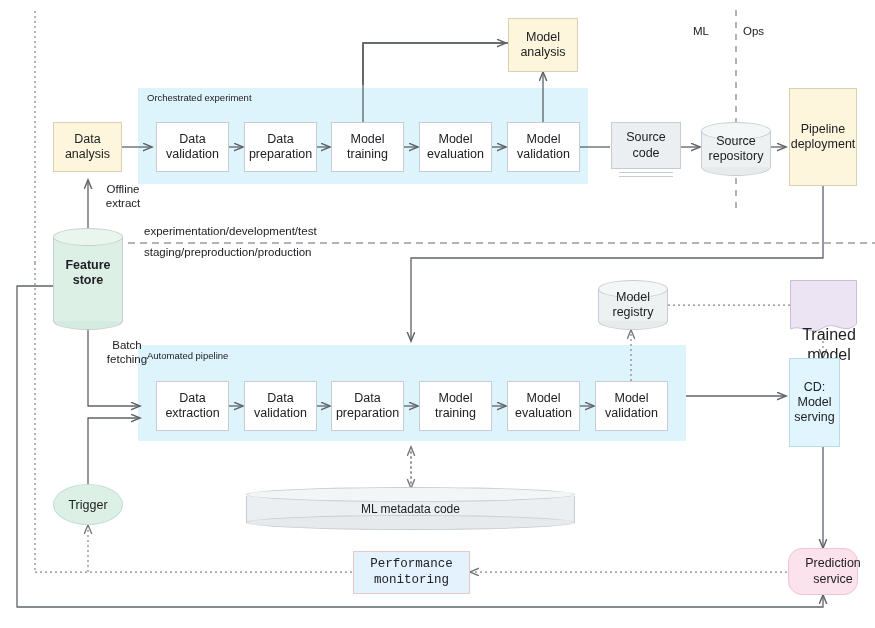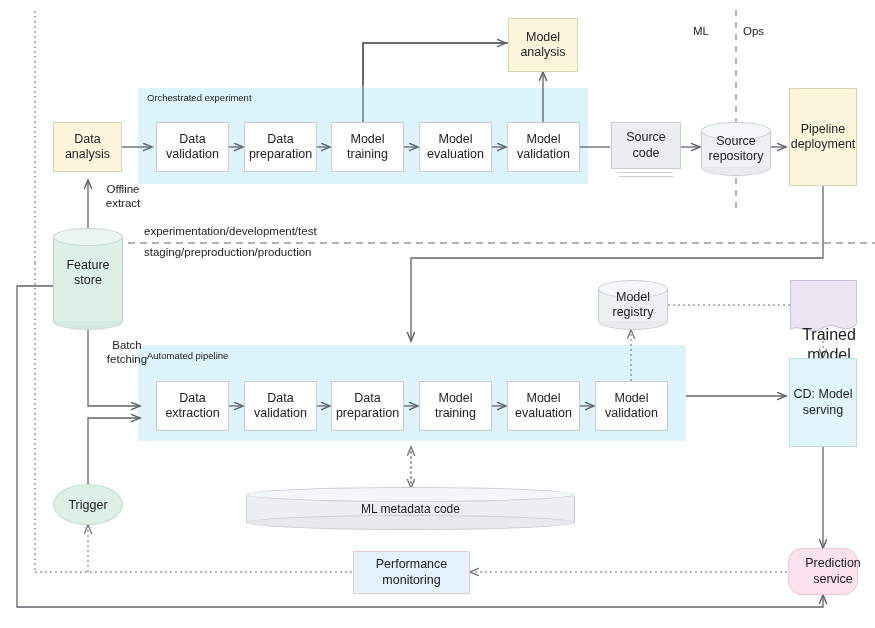--- a/index.html
+++ b/index.html
@@ -4,21 +4,21 @@
 <style>
   html,body{margin:0;padding:0;background:#ffffff;}
   body{font-family:"Liberation Sans", sans-serif;color:#202124;}
   #canvas{position:relative;width:875px;height:628px;overflow:hidden;background:#fff;}
 
   .node{position:absolute;box-sizing:border-box;display:flex;align-items:center;
         justify-content:center;text-align:center;line-height:1.22;}
   .box{border:1px solid #c8ccd0;background:#ffffff;font-size:12.5px;}
   .cream{background:#fdf6dd;border:1px solid #d9d2b2;}
   .lightblue{background:#e1f5fe;border:1px solid #b9dce8;}
-  .pinkborder{background:#e3f2fd;border:1px solid #e8c9c4;}
+  .pinkborder{background:#e3f2fd;border:1px solid #e8c9c4;font-family:Liberation Mono, monospace;}
   .pink{background:#fbe2ec;border:1px solid #efc4d6;border-radius:14px;padding-left:20px;}
   .grey{background:#eceff1;border:1px solid #c8ccd0;}
 
   .group{position:absolute;background:#ddf4fd;box-sizing:border-box;}
   .group-label{position:absolute;font-size:9.5px;color:#202124;}
 
   .cyl{position:absolute;box-sizing:border-box;}
   .cyl .body{position:absolute;left:0;right:0;top:9px;bottom:9px;
              background:#edf1f2;border-left:1px solid #c8ccd0;border-right:1px solid #c8ccd0;}
   .cyl .top,.cyl .bot{position:absolute;left:0;right:0;height:18px;border-radius:50%;
@@ -199,21 +199,21 @@
 
   <div class="node box cream" style="left:789px;top:88px;width:68px;height:98px;">
     <span style="white-space:pre-line;">Pipeline
 deployment</span>
   </div>
 
   <div class="cyl green" style="left:53px;top:228px;width:70px;height:102px;">
     <div class="bot"></div>
     <div class="body"></div>
     <div class="top"></div>
-    <div class="lbl" style="white-space:pre-line;top:44%;">Feature
+    <div class="lbl" style="white-space:pre-line;top:44%;font-weight:bold;">Feature
 store</div>
   </div>
 
   <div class="node box" style="left:156px;top:381px;width:73px;height:50px;">
     <span style="white-space:pre-line;">Data
 extraction</span>
   </div>
   <div class="node box" style="left:244px;top:381px;width:73px;height:50px;">
     <span style="white-space:pre-line;">Data
 validation</span>
@@ -245,21 +245,21 @@
 
   <div style="position:absolute;left:790px;top:280px;width:67px;height:56px;">
     <svg width="67" height="56" viewBox="0 0 67 56" style="position:absolute;left:0;top:0;">
       <path d="M0.5,0.5 H66.5 V44 C55,56 45,40 33,48 C21,56 11,44 0.5,49 Z" fill="#ece4f3" stroke="#cdbcd9" stroke-width="1"></path>
     </svg>
     <div style="position:absolute;left:11px;right:0;top:8px;text-align:center;font-size:16px;
                 line-height:1.22;white-space:pre-line;margin-top:37px;">Trained
 model</div>
   </div>
 
-  <div class="node box lightblue" style="left:789px;top:358px;width:68px;height:89px;">
+  <div class="node box lightblue" style="left:789px;top:358px;width:51px;height:89px;">
     <span style="white-space:pre-line;">CD: Model
 serving</span>
   </div>
 
   <div style="position:absolute;left:246px;top:487px;width:329px;height:43px;">
     <div style="position:absolute;left:0;right:0;top:9px;bottom:7px;background:#eceff1;
                 border-left:1px solid #c8ccd0;border-right:1px solid #c8ccd0;"></div>
     <div style="position:absolute;left:0;right:0;bottom:0;height:15px;border-radius:50%;
                 background:#e6eaec;border:1px solid #c8ccd0;box-sizing:border-box;"></div>
     <div style="position:absolute;left:0;right:0;top:0;height:15px;border-radius:50%;

